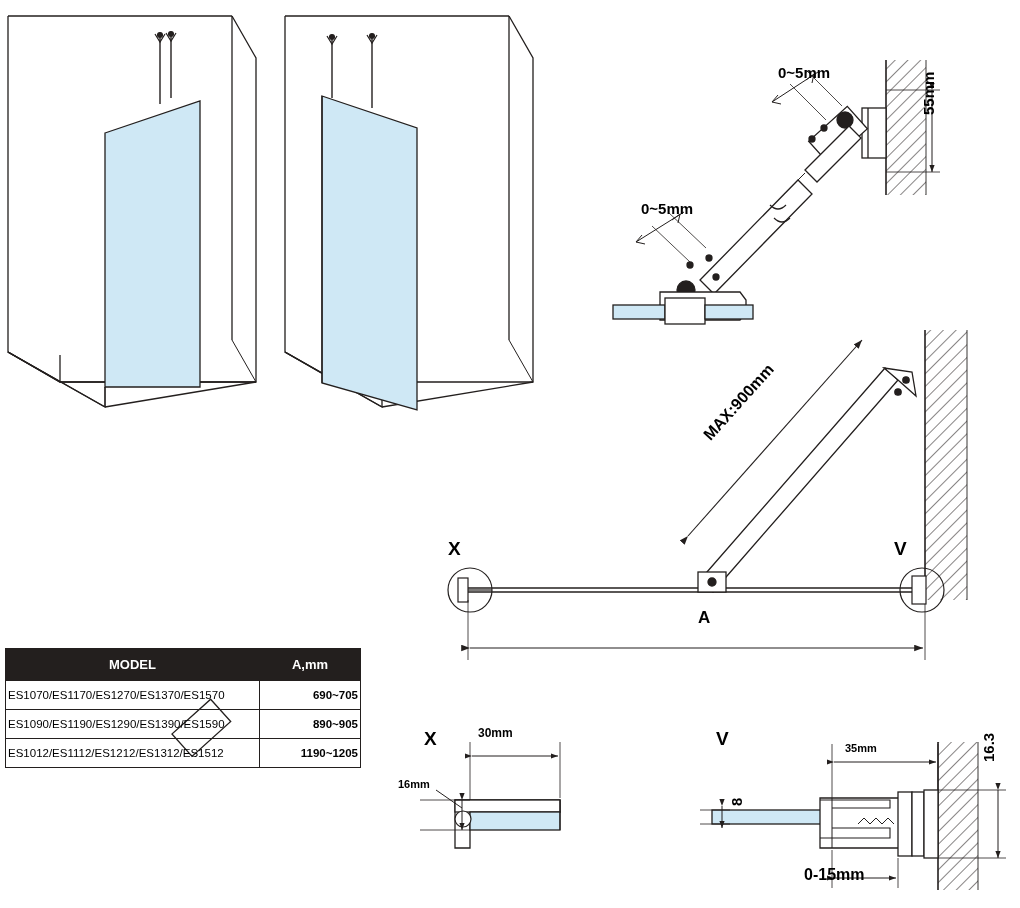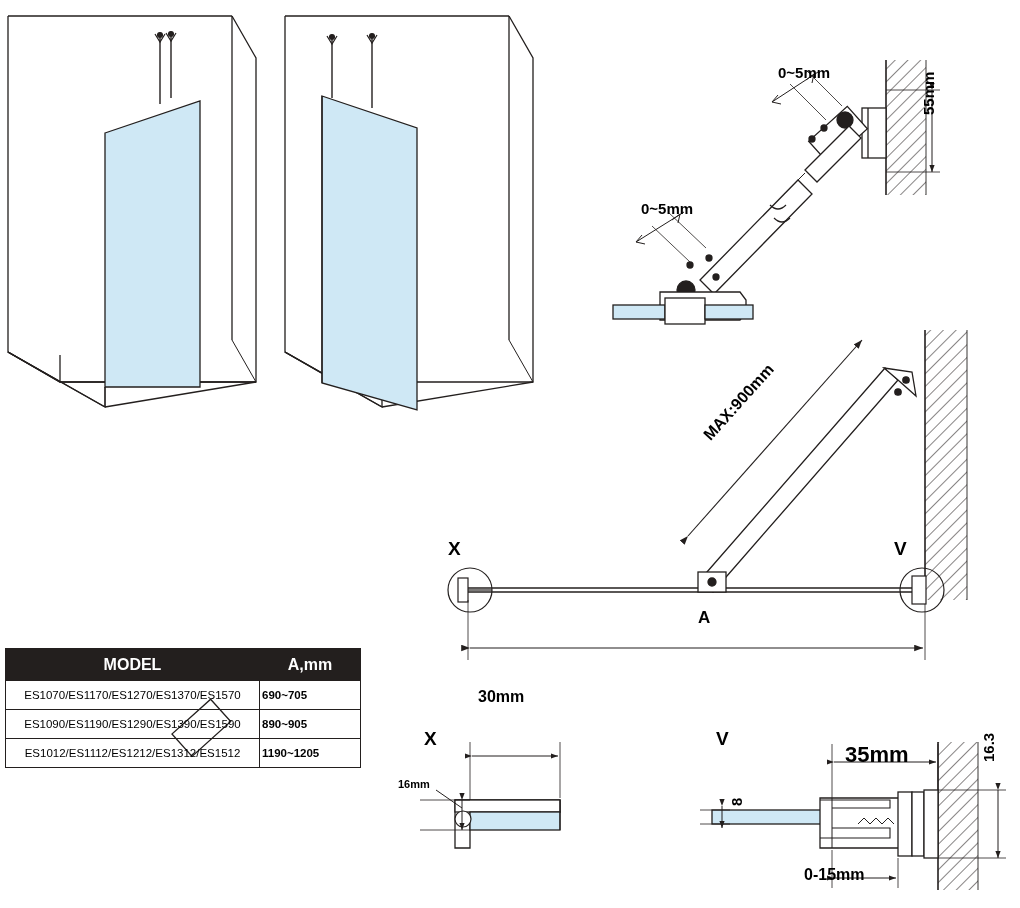--- a/index.html
+++ b/index.html
@@ -4,25 +4,25 @@
 <style>
   html,body{margin:0;padding:0;background:#ffffff;}
   body{width:1020px;height:908px;position:relative;overflow:hidden;
        font-family:"Liberation Sans", sans-serif;color:#000;}
   .stage{position:absolute;left:0;top:0;width:1020px;height:908px;}
   svg{position:absolute;left:0;top:0;width:1020px;height:908px;overflow:visible;}
   .lbl{position:absolute;font-weight:bold;white-space:nowrap;}
   
   .tbl{position:absolute;left:5px;top:648px;width:356px;border-collapse:collapse;
        font-size:11.5px;}
-  .tbl th{background:#231f1e;color:#ffffff;font-size:16px;font-weight:bold;
+  .tbl th{background:#231f1e;color:#ffffff;font-size:13px;font-weight:bold;
           border:1px solid #231f1e;height:29px;text-align:center;}
-  .tbl td{border:1px solid #231f1e;height:28px;text-align:left;
+  .tbl td{border:1px solid #231f1e;height:28px;text-align:right;
           font-size:11.5px;color:#000;padding:0 2px;}
-  .tbl td.model{text-align:center;}
+  .tbl td.model{text-align:left;}
   .tbl td.dim{font-weight:bold;}
   .col-a{width:96px;}
 </style>
 </head>
 <body>
 
 <div class="stage">
 
 <svg viewBox="0 0 1020 908">
   <defs>
@@ -229,25 +229,25 @@
 <div class="lbl" style="left:778px;top:64px;font-size:15px;">0~5mm</div>
 <div class="lbl" style="left:641px;top:200px;font-size:15px;">0~5mm</div>
 <div class="lbl" style="left:920px;top:115px;font-size:15px;transform:rotate(-90deg);transform-origin:left top;">55mm</div>
 
 <div class="lbl" style="left:700px;top:432px;font-size:16px;transform:rotate(-48deg);transform-origin:left top;">MAX:900mm</div>
 <div class="lbl" style="left:448px;top:538px;font-size:19px;">X</div>
 <div class="lbl" style="left:894px;top:538px;font-size:19px;">V</div>
 <div class="lbl" style="left:698px;top:608px;font-size:17px;">A</div>
 
 <div class="lbl" style="left:424px;top:728px;font-size:19px;">X</div>
-<div class="lbl" style="left:478px;top:688px;font-size:16px;">30mm</div>
+<div class="lbl" style="left:478px;top:726px;font-size:12px;">30mm</div>
 <div class="lbl" style="left:398px;top:778px;font-size:11px;">16mm</div>
 
 <div class="lbl" style="left:716px;top:728px;font-size:19px;">V</div>
-<div class="lbl" style="left:845px;top:742px;font-size:22px;">35mm</div>
+<div class="lbl" style="left:845px;top:742px;font-size:11px;">35mm</div>
 <div class="lbl" style="left:980px;top:762px;font-size:15px;transform:rotate(-90deg);transform-origin:left top;">16.3</div>
 <div class="lbl" style="left:728px;top:806px;font-size:15px;transform:rotate(-90deg);transform-origin:left top;">8</div>
 <div class="lbl" style="left:760px;top:866px;font-size:16px;margin-left:44px;">0-15mm</div>
 
 <table class="tbl">
   <thead>
     <tr>
       <th>MODEL</th>
       <th class="col-a">A,mm</th>
     </tr>

